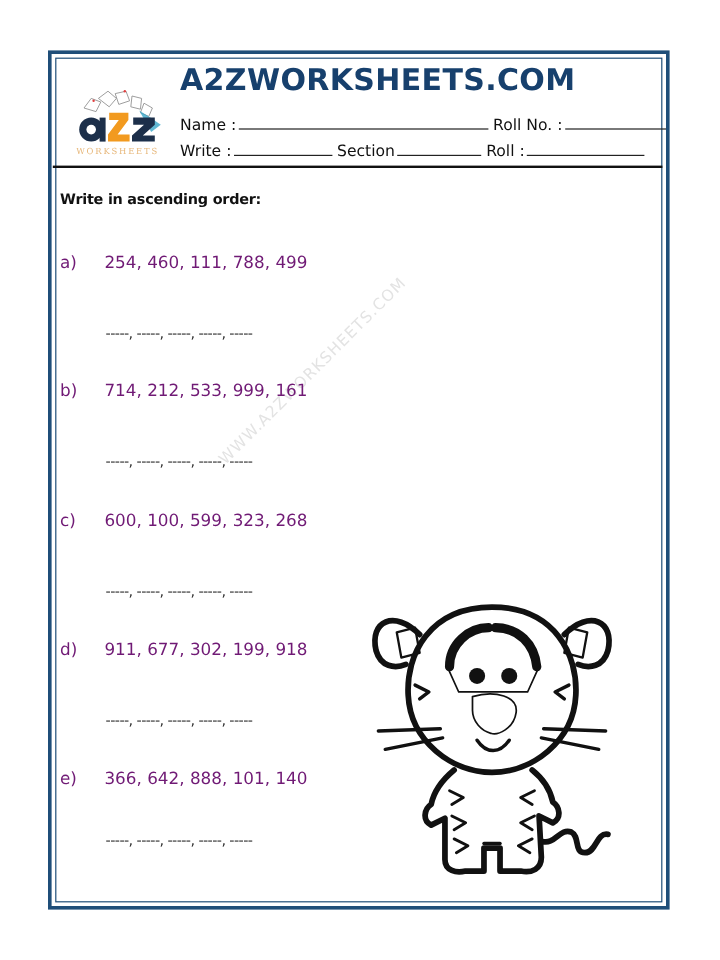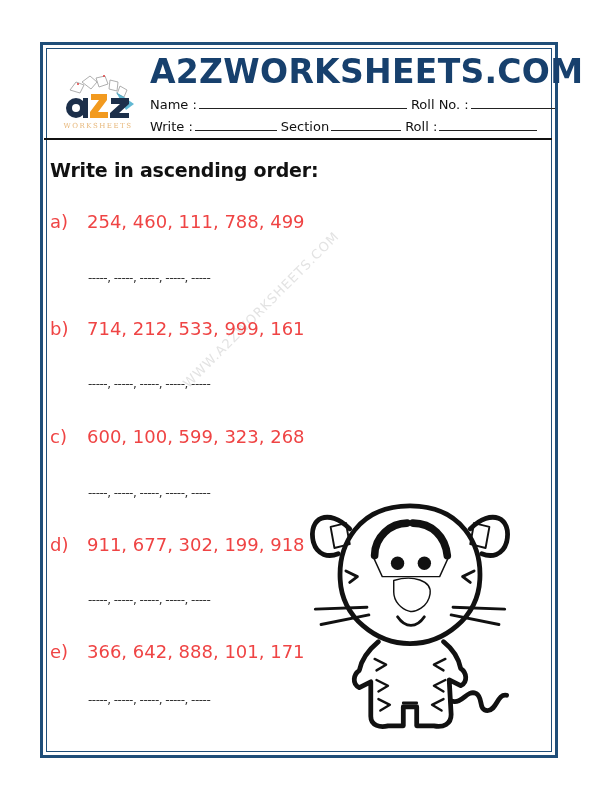--- a/index.html
+++ b/index.html
@@ -1,27 +1,27 @@
 <!DOCTYPE html>
 <html><head>
 <meta charset="utf-8">
 <style>
   html, body { margin: 0; padding: 0; background: #ffffff; }
   body { width: 600px; height: 800px; position: relative; overflow: hidden; font-family: "DejaVu Sans", sans-serif; }
   .frame-outer { position: absolute; left: 40px; top: 42px; width: 512px; height: 710px; border: 3px solid #1f4e79; }
   .frame-inner { position: absolute; left: 3px; top: 3px; right: 3px; bottom: 3px; border: 1px solid #1f4e79; }
-  .site-title { position: absolute; left: 150px; top: 52px; font-family: "DejaVu Sans", sans-serif; font-weight: bold; font-size: 33px; color: #17406d; letter-spacing: 0.3px; text-align: center; }
+  .site-title { position: absolute; left: 150px; top: 52px; font-family: "DejaVu Sans", sans-serif; font-weight: bold; font-size: 25px; color: #17406d; letter-spacing: 0.3px; text-align: center; }
   .logo { position: absolute; left: 56px; top: 64px; width: 84px; height: 66px; }
   .field-row { position: absolute; left: 150px; font-family: "DejaVu Sans", sans-serif; font-size: 13px; color: #111; white-space: nowrap; }
   .row1 { top: 97px; }
   .row2 { top: 119px; }
   .field-row span.line { display: inline-block; border-bottom: 1px solid #222; height: 10px; vertical-align: baseline; margin: 0 4px 0 2px; }
   .header-rule { position: absolute; left: 44px; top: 138px; width: 508px; height: 2px; background: #111; }
-  .instruction { position: absolute; left: 50px; top: 159px; font-family: "DejaVu Sans", sans-serif; font-weight: bold; font-size: 19px; color: #111; letter-spacing: -0.2px; }
-  .question { position: absolute; left: 50px; font-family: "DejaVu Sans", sans-serif; font-size: 18px; color: #ef4444; }
+  .instruction { position: absolute; left: 50px; top: 159px; font-family: "DejaVu Sans", sans-serif; font-weight: bold; font-size: 12px; color: #111; letter-spacing: -0.2px; }
+  .question { position: absolute; left: 50px; font-family: "DejaVu Sans", sans-serif; font-size: 14px; color: #701a75; }
   .question .label { display: inline-block; width: 37px; }
   .blanks { position: absolute; left: 88px; font-family: "DejaVu Sans", sans-serif; font-size: 12px; color: #333; letter-spacing: -0.5px; }
   .watermark { position: absolute; left: 180px; top: 380px; transform: rotate(-45deg); transform-origin: left top; font-family: "DejaVu Sans", sans-serif; font-size: 13px; color: #e3e3e3; letter-spacing: 1px; white-space: nowrap; }
   .tiger { position: absolute; left: 300px; top: 488px; width: 220px; height: 250px; }
 </style>
 </head>
 <body>
 
 <div class="frame-outer">
   <div class="frame-inner"></div>
@@ -68,21 +68,21 @@
 
 <div class="question" style="top:318px"><span class="label">b)</span><span>714, 212, 533, 999, 161</span></div>
 <div class="blanks" style="top:377px">-----, -----, -----, -----, -----</div>
 
 <div class="question" style="top:426px"><span class="label">c)</span><span>600, 100, 599, 323, 268</span></div>
 <div class="blanks" style="top:486px">-----, -----, -----, -----, -----</div>
 
 <div class="question" style="top:534px"><span class="label">d)</span><span>911, 677, 302, 199, 918</span></div>
 <div class="blanks" style="top:593px">-----, -----, -----, -----, -----</div>
 
-<div class="question" style="top:641px"><span class="label">e)</span><span>366, 642, 888, 101, 171</span></div>
+<div class="question" style="top:641px"><span class="label">e)</span><span>366, 642, 888, 101, 140</span></div>
 <div class="blanks" style="top:693px">-----, -----, -----, -----, -----</div>
 
 <svg class="tiger" viewBox="0 0 230 260">
   <g fill="none" stroke="#111" stroke-linecap="round" stroke-linejoin="round">
 
     <path d="M52 42 C30 20 8 30 14 56 C18 70 30 72 40 68" stroke-width="5"></path>
     <path d="M32 40 L48 36 L52 58 L36 62 Z" stroke-width="2"></path>
     <path d="M178 42 C200 20 222 30 216 56 C212 70 200 72 190 68" stroke-width="5"></path>
     <path d="M198 40 L182 36 L178 58 L194 62 Z" stroke-width="2"></path>
 

